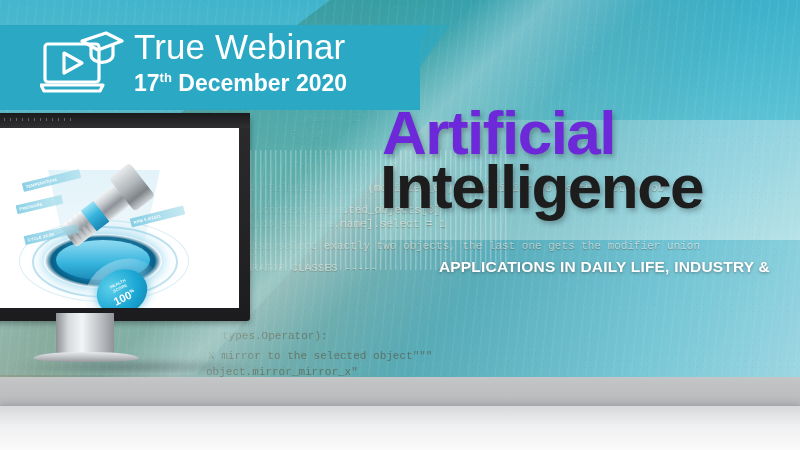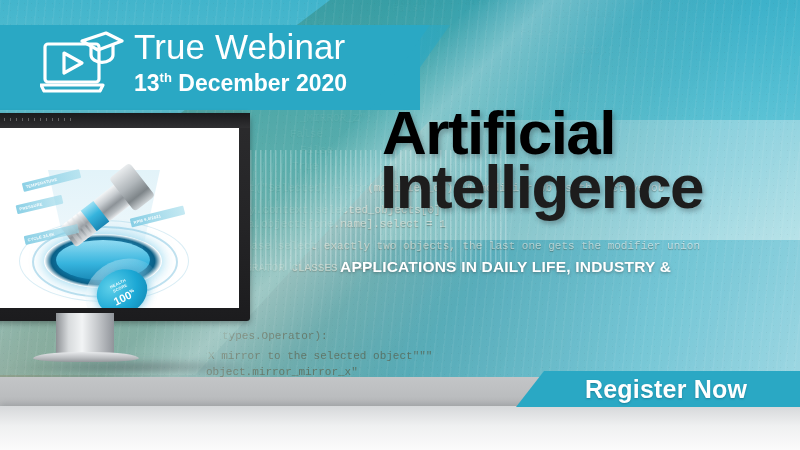--- a/index.html
+++ b/index.html
@@ -196,30 +196,30 @@
     background:linear-gradient(90deg, rgba(120,200,225,.85) 0%, rgba(150,215,232,.55) 100%);
     border-radius:1px;
     font-size:4px;color:rgba(255,255,255,.95);font-weight:bold;
     display:flex;align-items:center;padding-left:3px;letter-spacing:.2px;
     white-space:nowrap;overflow:hidden;
   }
 
   
   .title-wrap{position:absolute;left:382px;top:104px;width:400px;}
   .title-line{
-    font-weight:bold;color:#000000;line-height:.92;
+    font-weight:bold;color:#6d28d9;line-height:.92;
     letter-spacing:-1.5px;
     text-shadow:2px 3px 5px rgba(40,50,55,.35);
   }
   .title-1{font-size:62px;}
   .title-2{font-size:62px;color:#1d1d1d;margin-top:-3px;margin-left:-2px;}
 
   .subtitle{
     position:absolute;left:340px;top:256px;width:430px;
-    text-align:left;color:#ffffff;font-weight:bold;font-size:15.5px;
+    text-align:right;color:#ffffff;font-weight:bold;font-size:15.5px;
     line-height:21px;letter-spacing:.2px;
     text-shadow:0 1px 3px rgba(50,60,60,.5);
   }
 
   
   .footer-gray{
     position:absolute;left:0;top:377px;width:800px;height:29px;
     background:linear-gradient(180deg,#c3c5c7 0%,#b7b9bb 100%);
   }
   .footer-white{
@@ -293,21 +293,21 @@
       <path d="M1 54 H63 L60 60 H4 Z" stroke="#ffffff" stroke-width="3.2" stroke-linejoin="round" fill="none"></path>
       <path d="M24 22 L42 32 L24 42 Z" stroke="#ffffff" stroke-width="3.2" stroke-linejoin="round" fill="none"></path>
       <path d="M42 10 L66 2 L82 10 L58 19 Z" stroke="#ffffff" stroke-width="3.2" stroke-linejoin="round" fill="none"></path>
       <path d="M51 14 V24 a9 6 0 0 0 22 0 V14" stroke="#ffffff" stroke-width="3.2" stroke-linejoin="round" fill="none"></path>
     </svg>
   </div>
 
   <div class="header-text">
     <div class="live-webinar">True Webinar</div>
     <div class="webinar-date">
-      <span>13</span><sup>th</sup><span> December 2020</span>
+      <span>17</span><sup>th</sup><span> December 2020</span>
     </div>
   </div>
 
   <div class="monitor">
     <div class="monitor-bezel"></div>
     <div class="monitor-bezel-top"></div>
     <div class="monitor-bezel-dots"></div>
 
     <div class="monitor-screen">
       <div class="holo-ring2"></div>
@@ -350,17 +350,14 @@
   </div>
 
   <div class="subtitle">
     <div>APPLICATIONS IN DAILY LIFE, INDUSTRY &amp;</div>
   </div>
 
   <div class="footer-gray"></div>
   <div class="footer-shadow"></div>
   <div class="footer-white"></div>
 
-  <div class="register-btn">
-    <span class="register-label">Register Now</span>
-  </div>
 
 </div>
 
 </body></html>

